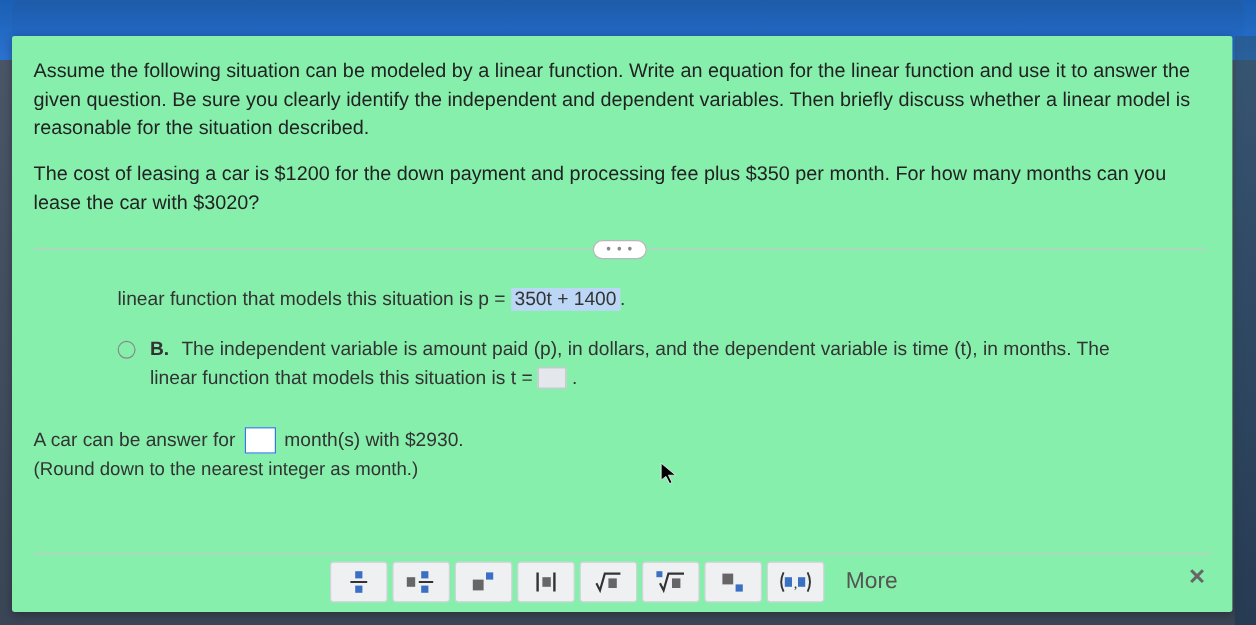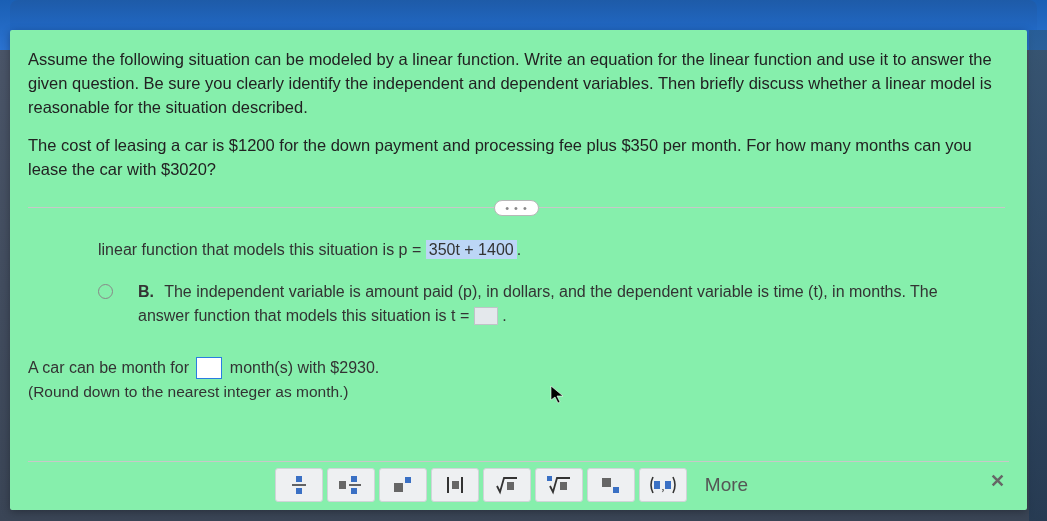--- a/index.html
+++ b/index.html
@@ -61,21 +61,21 @@
       line-height: 1.5;
     }
     .opt-line1 { margin-bottom: 18px; }
     .opt-line1 .hl {
       background: #bcd6f6;
       padding: 1px 3px;
     }
     .opt-row {
       display: flex;
       align-items: flex-start;
-      gap: 25px;
+      gap: 12px;
       margin-bottom: 4px;
     }
     .radio-circle {
       width: 15px;
       height: 15px;
       border: 1.5px solid #888;
       border-radius: 50%;
       margin-top: 4px;
       flex-shrink: 0;
       cursor: pointer;
@@ -202,30 +202,30 @@
     <div class="opt-line1">
       <span>linear function that models this situation is p = </span><span class="hl">350t + 1400</span><span>.</span>
     </div>
 
     <div class="opt-row">
       <div class="radio-circle"></div>
       <div class="opt-body">
         <span class="opt-label">B.</span>
         <span>The independent variable is amount paid (p), in dollars, and the dependent variable is time (t), in months. The</span>
         <div>
-          <span>answer function that models this situation is t = </span><span class="input-slot"></span><span> .</span>
+          <span>linear function that models this situation is t = </span><span class="input-slot"></span><span> .</span>
         </div>
       </div>
     </div>
 
   </div>
 
   <div class="follow-up">
     <div>
-      <span>A car can be month for </span><span class="input-box"></span><span> month(s) with $2930.</span>
+      <span>A car can be answer for </span><span class="input-box"></span><span> month(s) with $2930.</span>
     </div>
     <div class="rounding">(Round down to the nearest integer as month.)</div>
   </div>
 
   <div class="toolbar-wrap">
     <div class="toolbar-rule"></div>
     <div class="toolbar">
 
       <div class="tool-btn">
         <svg width="18" height="22" viewBox="0 0 18 22">

